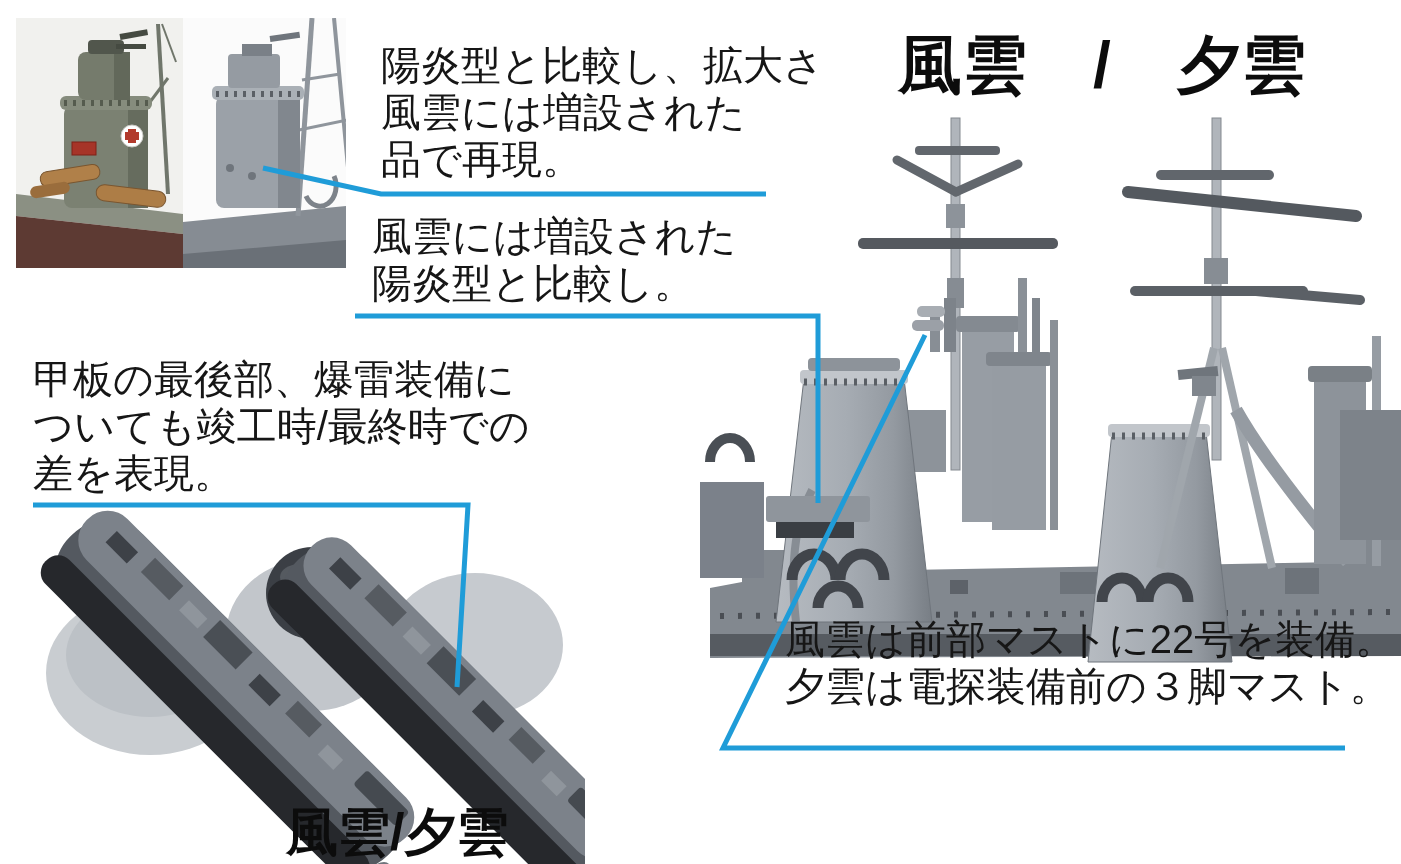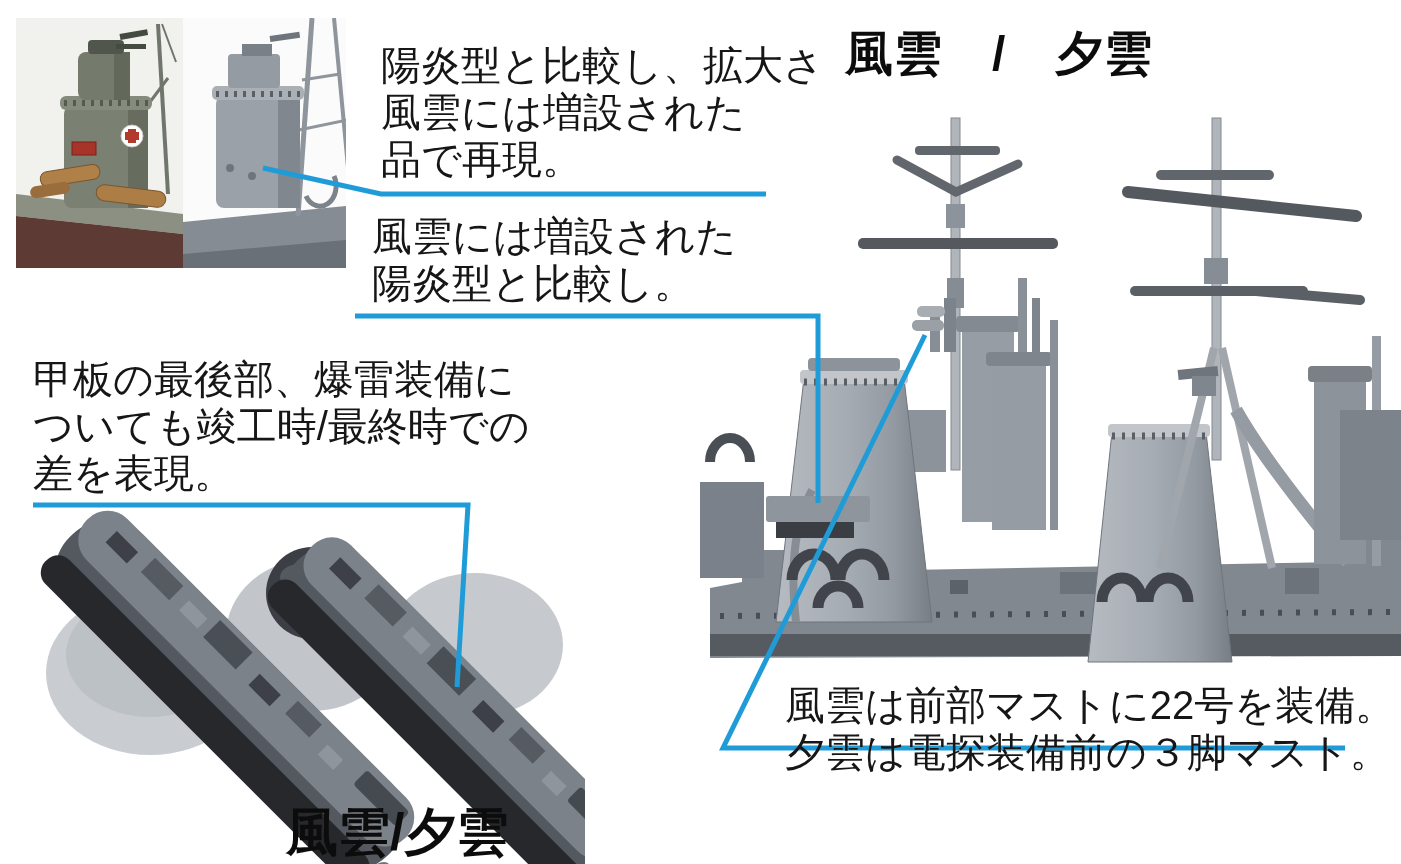--- a/index.html
+++ b/index.html
@@ -1,22 +1,22 @@
 <!DOCTYPE html>
 <html><head>
 <meta charset="utf-8">
 <style>
   html,body{margin:0;padding:0;background:#ffffff;}
   .canvas{position:relative;width:1401px;height:864px;background:#ffffff;overflow:hidden;
           font-family:"Liberation Sans","DejaVu Sans",sans-serif;color:#161616;}
   .abs{position:absolute;}
   .overlay{position:absolute;left:0;top:0;z-index:5;pointer-events:none;}
   .callout{position:absolute;z-index:6;font-size:40px;line-height:47px;letter-spacing:0px;color:#161616;}
-  .title{position:absolute;z-index:6;left:845px;top:22px;width:515px;
-         font-size:48px;font-weight:bold;letter-spacing:1px;color:#0c0c0c;}
+  .title{position:absolute;z-index:6;left:845px;top:22px;width:515px;text-align:center;
+         font-size:64px;font-weight:bold;letter-spacing:1px;color:#0c0c0c;}
   .stern-label{position:absolute;z-index:6;left:286px;top:798px;font-size:52px;font-weight:bold;color:#0c0c0c;}
 </style>
 </head>
 <body>
 
 <div class="canvas">
 
   <svg class="abs" style="left:16px;top:18px" width="330" height="250" viewBox="0 0 330 250">
 
     <g>
@@ -256,21 +256,21 @@
     <div>風雲には増設された</div>
     <div>陽炎型と比較し。</div>
   </div>
 
   <div class="callout" style="left:33px;top:356px">
     <div>甲板の最後部、爆雷装備に</div>
     <div>ついても竣工時/最終時での</div>
     <div>差を表現。</div>
   </div>
 
-  <div class="callout" style="left:785px;top:682px">
+  <div class="callout" style="left:785px;top:616px">
     <div>風雲は前部マストに22号を装備。</div>
     <div>夕雲は電探装備前の３脚マスト。</div>
   </div>
 
 
   <div class="stern-label">風雲/夕雲</div>
 
 </div>
 
 </body></html>

